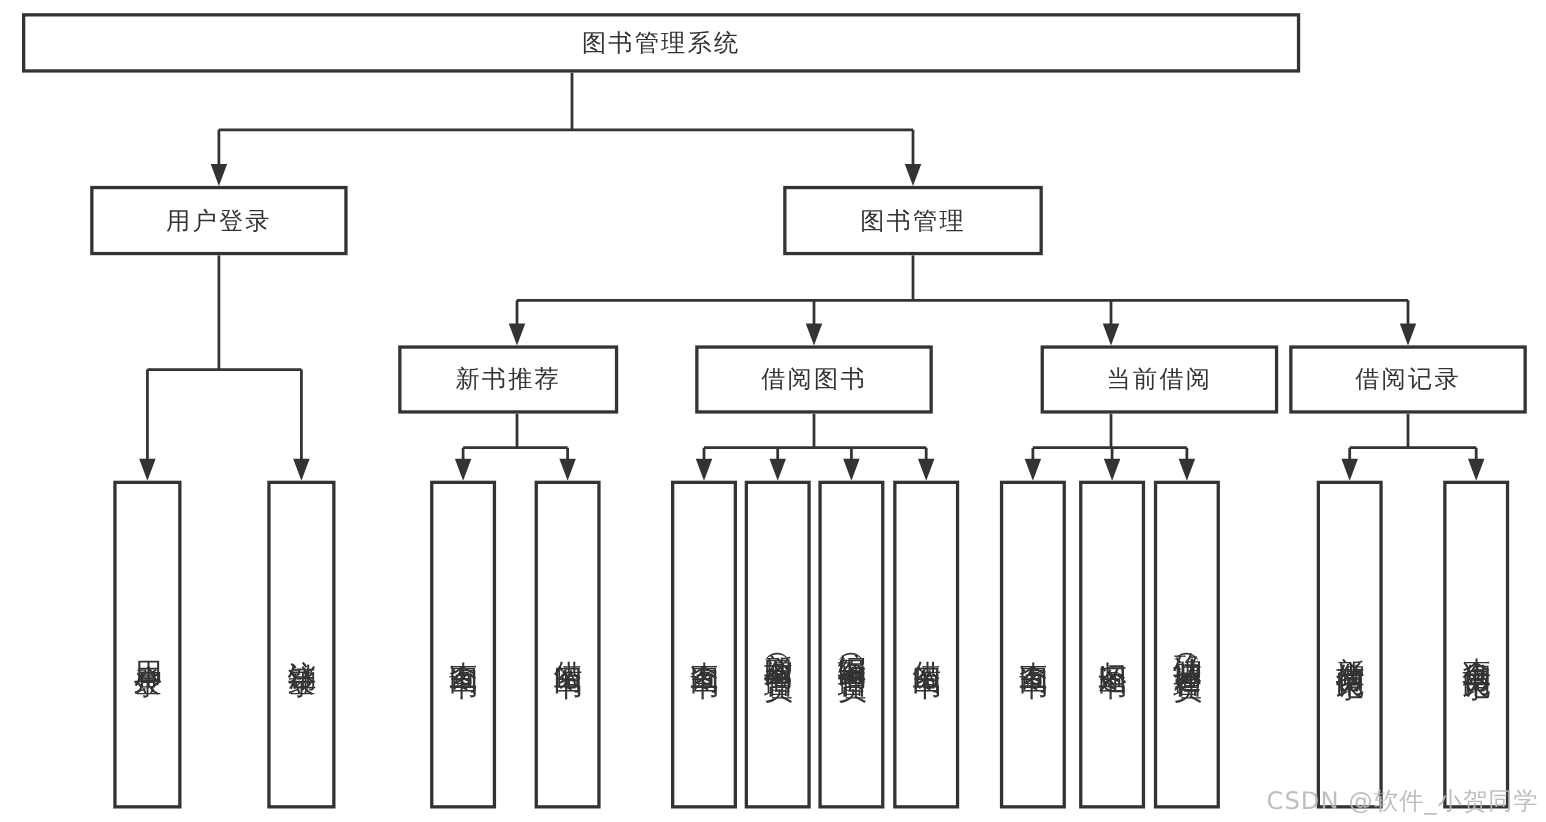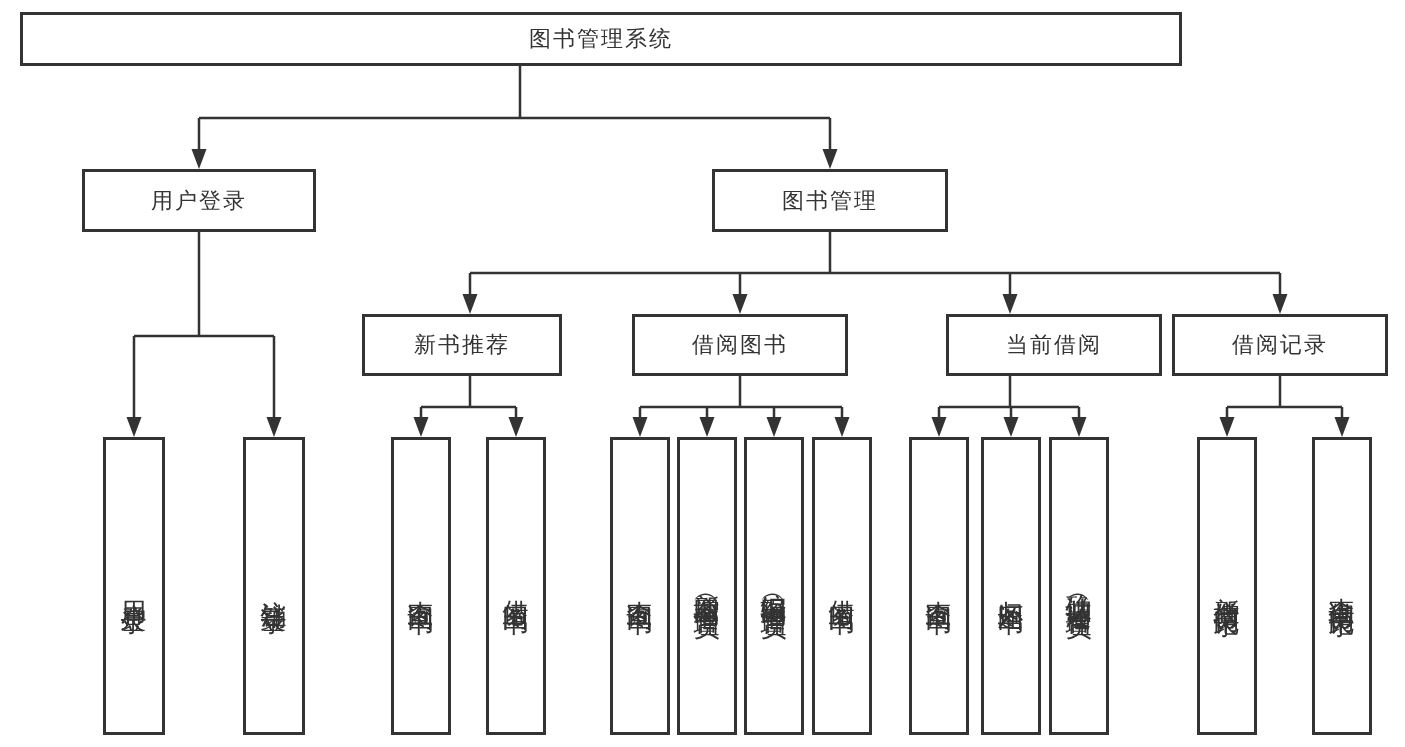--- a/index.html
+++ b/index.html
@@ -152,14 +152,15 @@
     <span>确认归还（管理员）</span>
   </div>
 
   <div class="node v-node" style="left:1197px; top:437px; width:60px; height:298px;">
     <span>新增借阅记录</span>
   </div>
   <div class="node v-node" style="left:1312px; top:437px; width:60px; height:298px;">
     <span>查询借阅记录</span>
   </div>
 
+  <div class="watermark">CSDN @软件_小贺同学</div>
 
 </div>
 
 </body></html>

